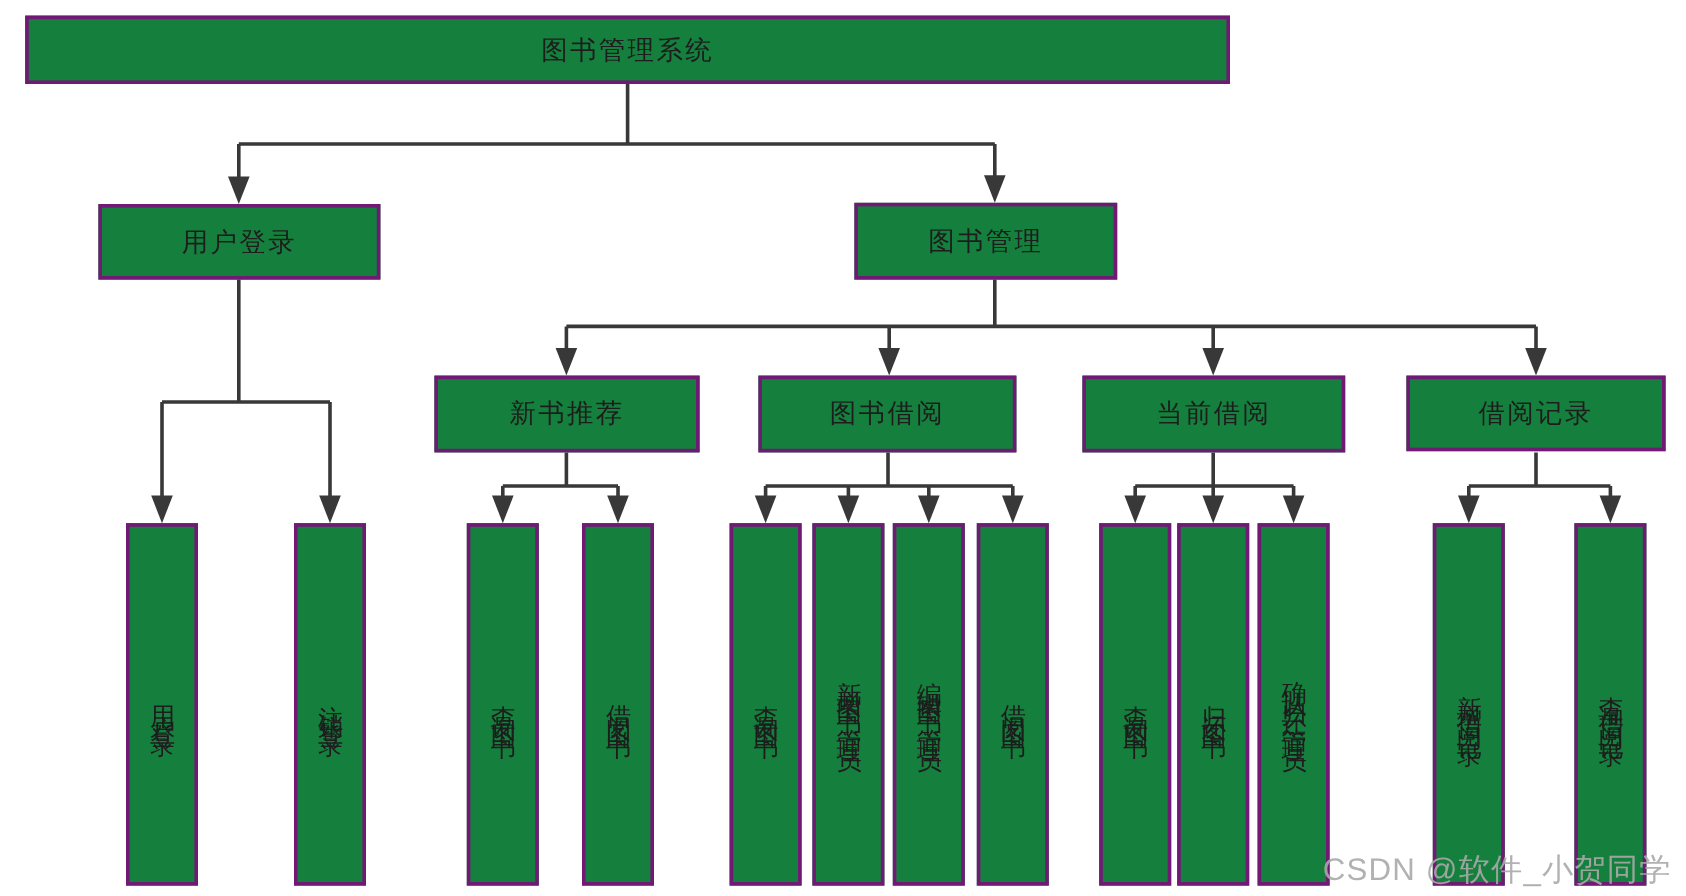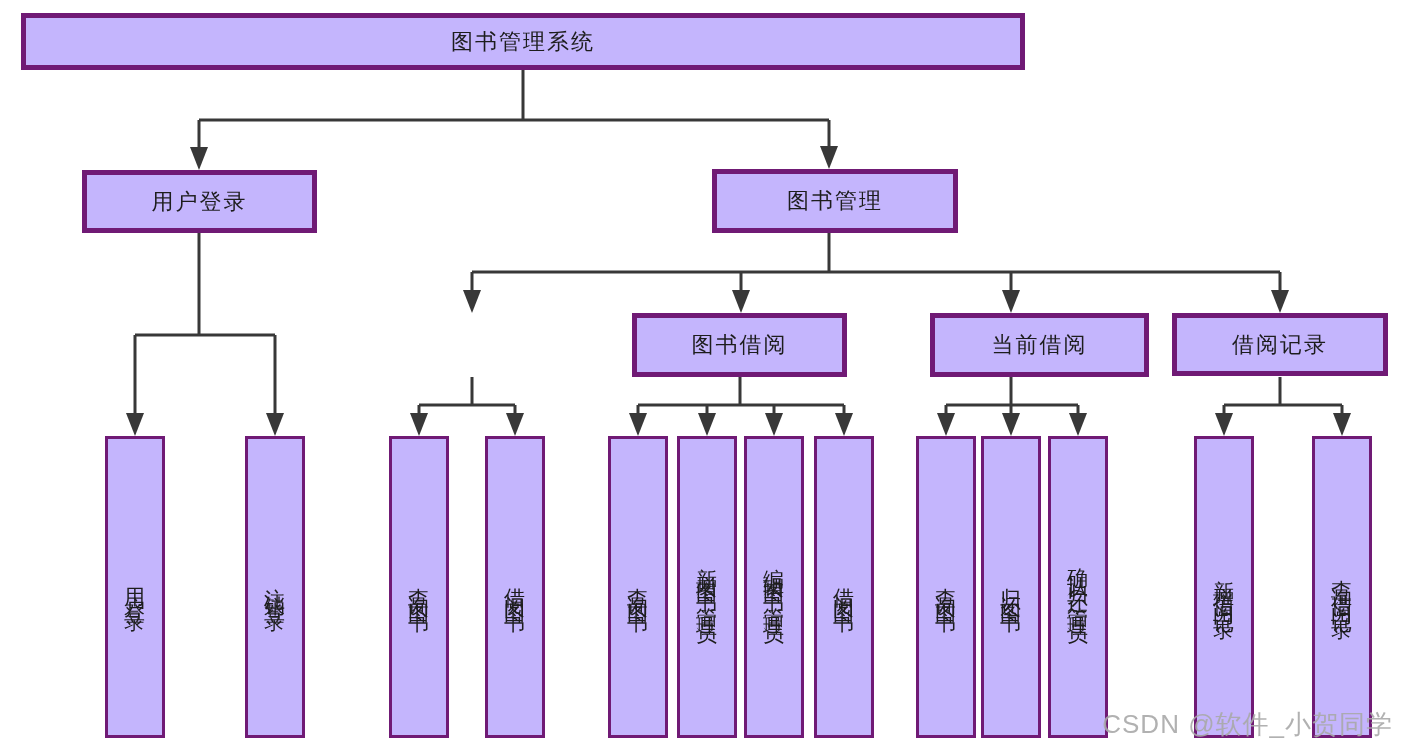--- a/index.html
+++ b/index.html
@@ -7,22 +7,22 @@
     position:relative;
     width:1405px;height:747px;
     background:#fff;
     font-family:"Liberation Sans","DejaVu Sans",sans-serif;
     overflow:hidden;
   }
   #wires{position:absolute;left:0;top:0;z-index:1;}
   .node{
     position:absolute;
     box-sizing:border-box;
-    background:#c4b5fd;
-    border:5px solid #701a75;
+    background:#15803d;
+    border:3px solid #701a75;
     display:flex;
     align-items:center;
     justify-content:center;
     font-size:22px;
     color:#1d1d1d;
     letter-spacing:2px;
     z-index:2;
     line-height:1;
   }
   .vnode{
@@ -105,24 +105,25 @@
       <polygon points="1078,436 1069,413 1087,413"></polygon>
 
       <polygon points="1224,436 1215,413 1233,413"></polygon>
       <polygon points="1342,436 1333,413 1351,413"></polygon>
     </g>
   </svg>
 
   <div class="node" style="left:21px;top:13px;width:1004px;height:57px;">图书管理系统</div>
 
   <div class="node" style="left:82px;top:170px;width:235px;height:63px;">用户登录</div>
-  <div class="node" style="left:712px;top:169px;width:246px;height:64px;">图书管理</div>
+  <div class="node" style="left:712px;top:169px;width:219px;height:64px;">图书管理</div>
 
+  <div class="node" style="left:362px;top:313px;width:221px;height:64px;">新书推荐</div>
   <div class="node" style="left:632px;top:313px;width:215px;height:64px;text-align:center;">图书借阅</div>
-  <div class="node" style="left:902px;top:313px;width:219px;height:64px;margin-left:28px;">当前借阅</div>
+  <div class="node" style="left:902px;top:313px;width:219px;height:64px;">当前借阅</div>
   <div class="node" style="left:1172px;top:313px;width:216px;height:63px;">借阅记录</div>
 
   <div class="node vnode" style="left:105px;top:436px;width:60px;height:302px;">用户登录</div>
   <div class="node vnode" style="left:245px;top:436px;width:60px;height:302px;">注销登录</div>
 
   <div class="node vnode" style="left:389px;top:436px;width:60px;height:302px;">查询图书</div>
   <div class="node vnode" style="left:485px;top:436px;width:60px;height:302px;">借阅图书</div>
 
   <div class="node vnode" style="left:608px;top:436px;width:60px;height:302px;">查询图书</div>
   <div class="node vnode" style="left:677px;top:436px;width:60px;height:302px;">新增图书（管理员）</div>

